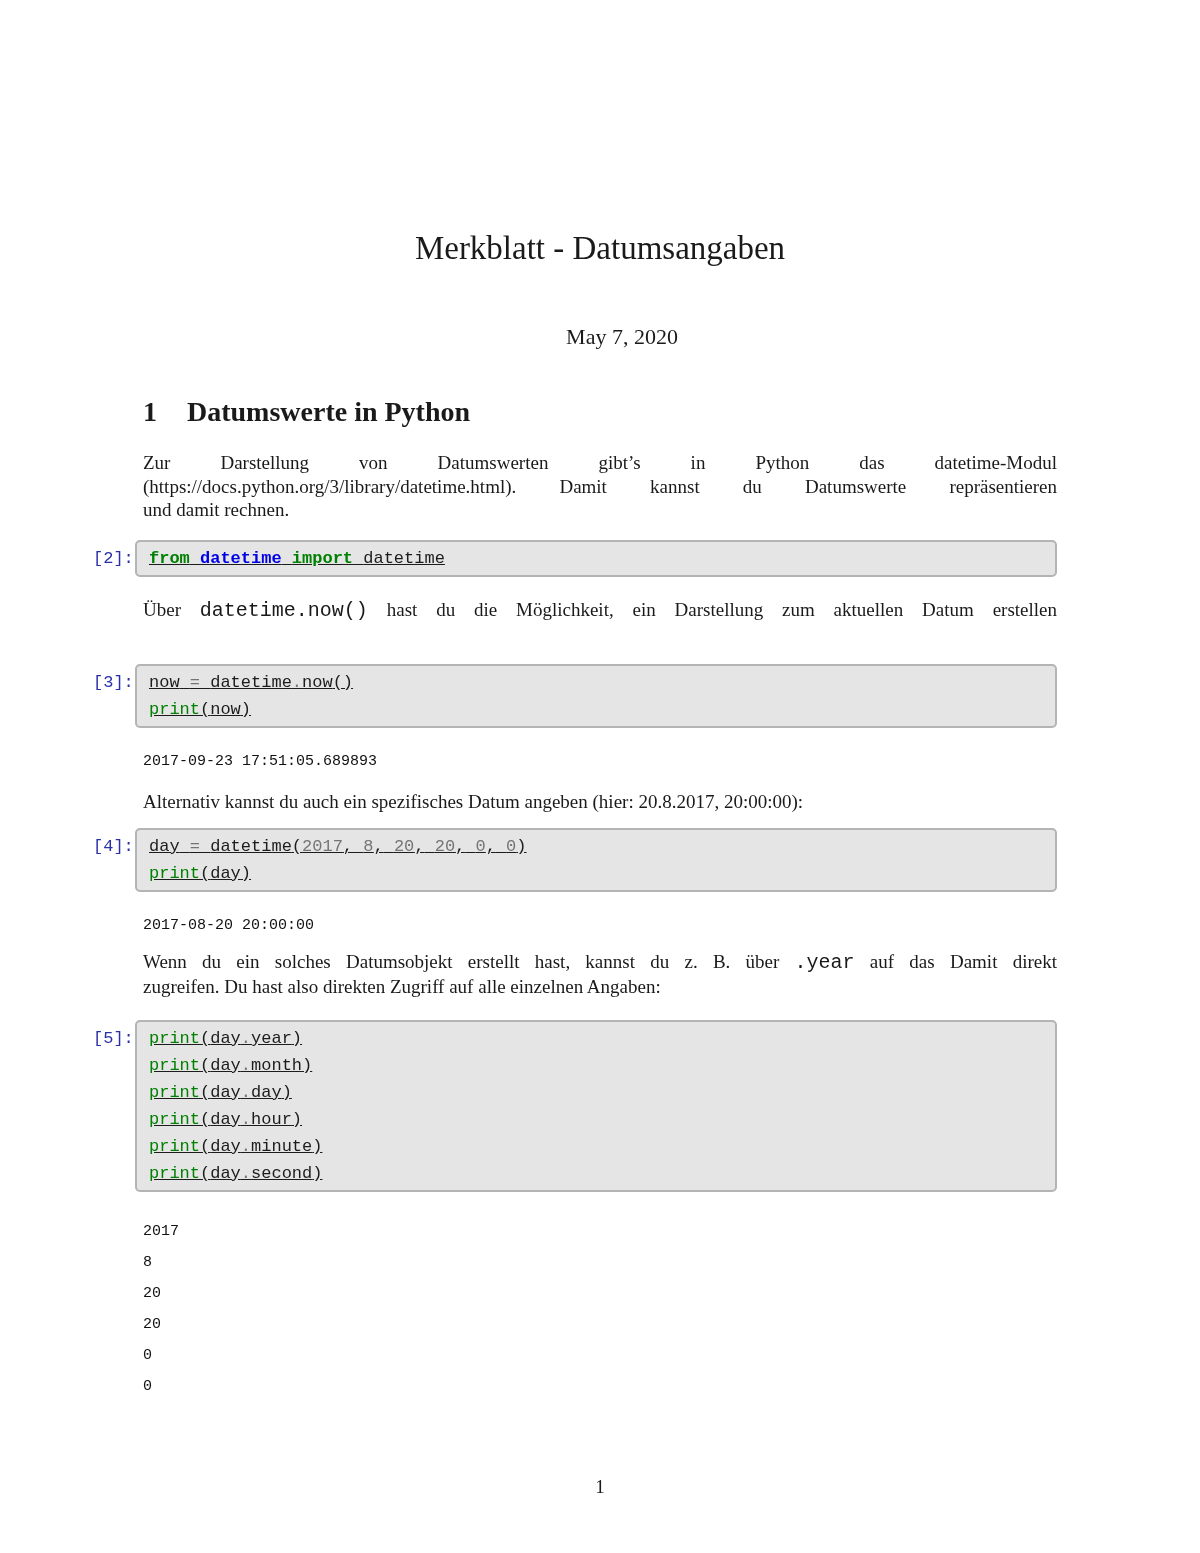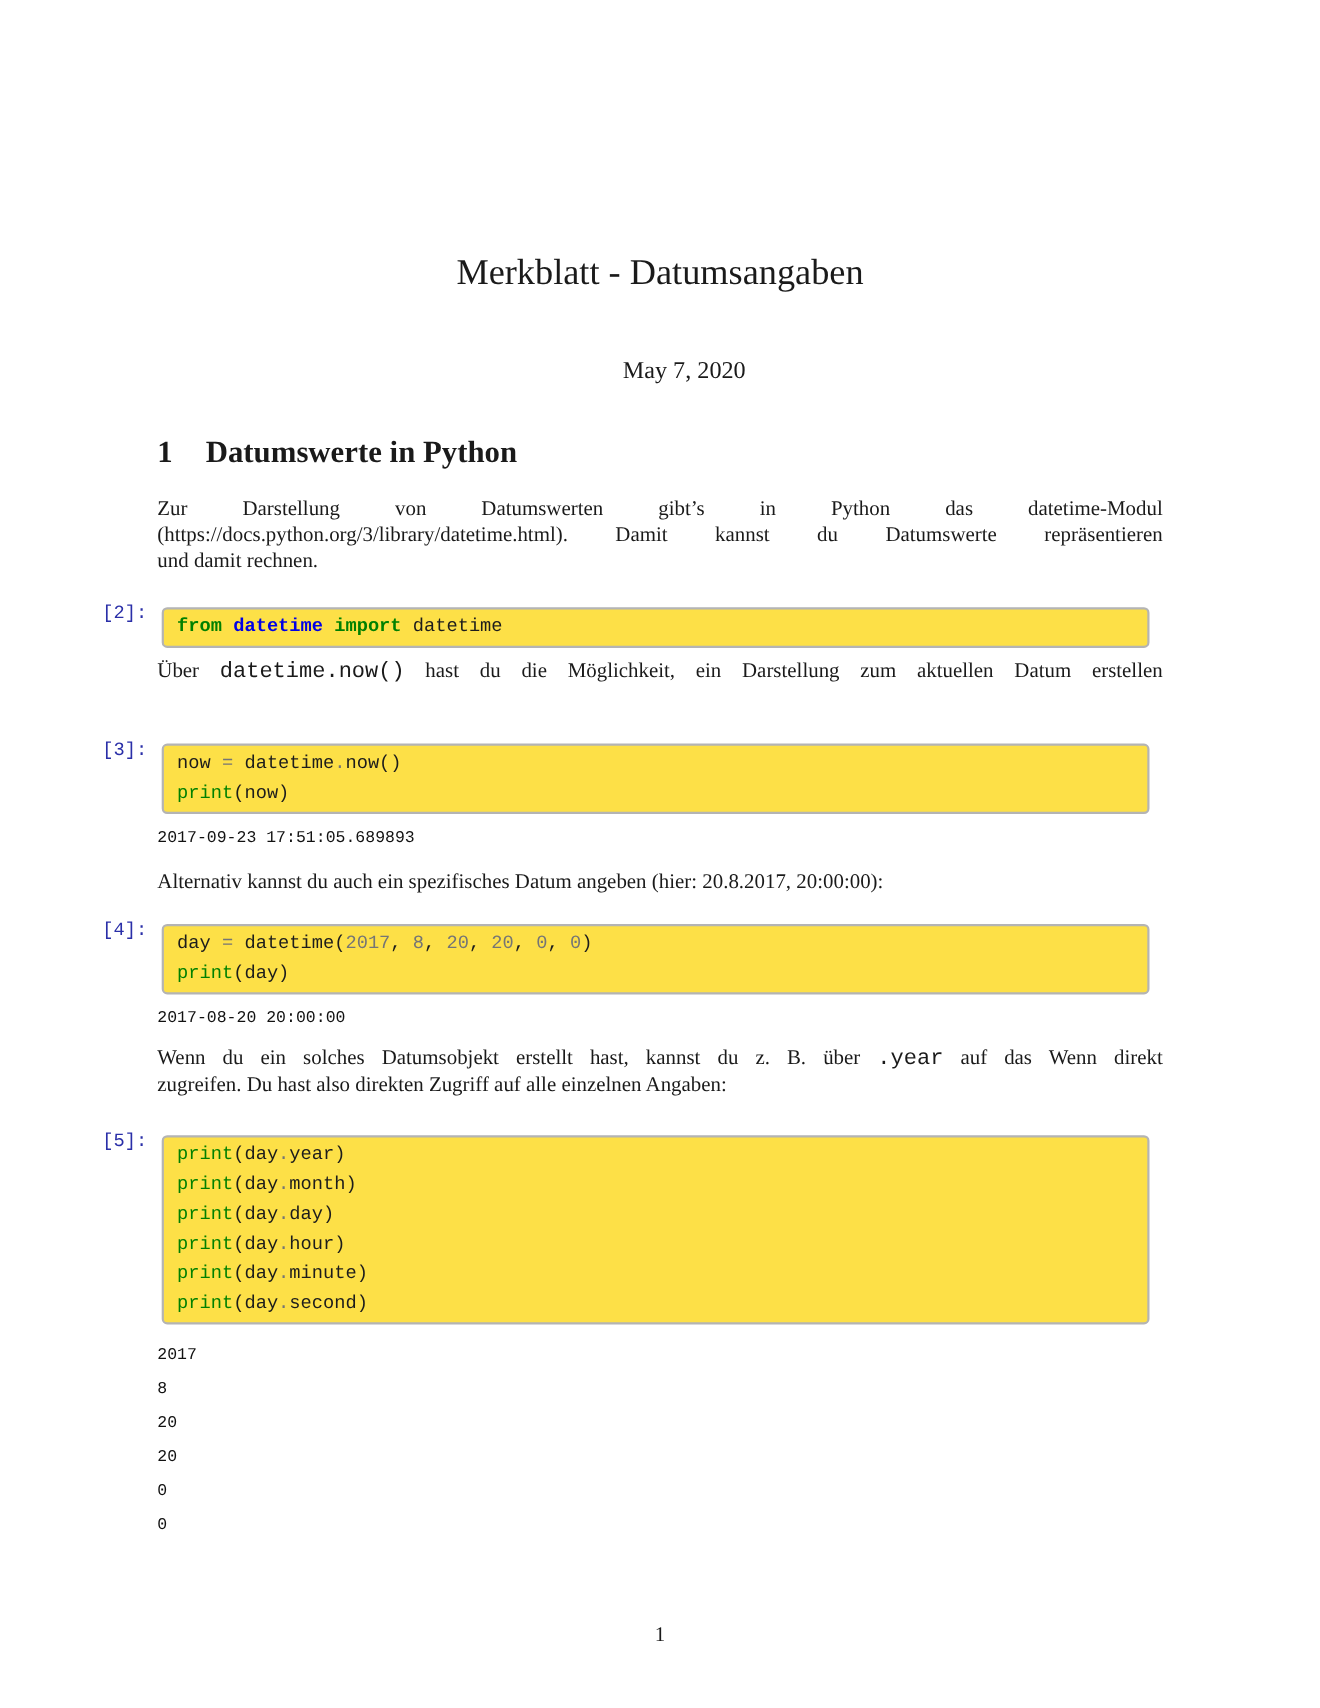--- a/index.html
+++ b/index.html
@@ -10,23 +10,23 @@
   .doc-date{top:324px;left:0;width:1200px;text-align:center;font-size:22px;margin-left:22px;}
   .sec{top:397px;left:143px;width:914px;font-size:28px;font-weight:bold;line-height:1.1;}
   .sec .sec-num{display:inline-block;margin-right:30px;}
   .md{left:143px;width:914px;font-size:19px;line-height:23.5px;}
   .md .line{min-height:23.5px;}
   .md .line.stretch{text-align:justify;text-align-last:justify;}
   .r-c{font-family:"Liberation Mono",monospace;font-size:20px;}
   .cell{left:93px;width:964px;display:flex;align-items:flex-start;}
   .prompt{width:42px;flex:none;font-family:"Liberation Mono",monospace;font-size:17px;
           line-height:27px;color:#2a2fa8;padding-top:5px;}
-  .codebox{flex:1;box-sizing:border-box;margin:12px;background:#fde047;
+  .codebox{flex:1;box-sizing:border-box;margin:0;background:#e5e5e5;
            border:2px solid #b4b4b4;border-radius:5px;padding:3px 12px;
-           font-family:"Liberation Mono",monospace;font-size:17px;line-height:27px;color:#1c1c1c;}
+           font-family:"Liberation Mono",monospace;font-size:17px;line-height:27px;color:#1c1c1c;text-decoration:underline;}
   .code-line{white-space:pre;}
   .tok-k{color:#008000;font-weight:bold;}
   .tok-nb{color:#008000;}
   .tok-nn{color:#0000e6;font-weight:bold;}
   .tok-o{color:#757575;}
   .tok-m{color:#757575;}
   .tok-n,.tok-p,.tok-w{color:#1c1c1c;}
   .out{left:143px;width:914px;font-family:"Liberation Mono",monospace;
        font-size:15px;line-height:27px;color:#111;}
   .out .out-line{white-space:pre;}
@@ -76,21 +76,21 @@
   <div class="abs cell" style="top:828px">
     <div class="prompt">[4]:</div>
     <pre class="codebox"><div class="code-line"><span class="tok-n">day</span><span class="tok-w"> </span><span class="tok-o">=</span><span class="tok-w"> </span><span class="tok-n">datetime</span><span class="tok-p">(</span><span class="tok-m">2017</span><span class="tok-p">,</span><span class="tok-w"> </span><span class="tok-m">8</span><span class="tok-p">,</span><span class="tok-w"> </span><span class="tok-m">20</span><span class="tok-p">,</span><span class="tok-w"> </span><span class="tok-m">20</span><span class="tok-p">,</span><span class="tok-w"> </span><span class="tok-m">0</span><span class="tok-p">,</span><span class="tok-w"> </span><span class="tok-m">0</span><span class="tok-p">)</span></div><div class="code-line"><span class="tok-nb">print</span><span class="tok-p">(</span><span class="tok-n">day</span><span class="tok-p">)</span></div></pre>
   </div>
 
   <div class="abs out" style="top:912px">
       <div class="out-line">2017-08-20 20:00:00</div>
     </div>
 
   <div class="abs md" style="top:950px">
-    <div class="line stretch"><span class="r-t">Wenn du ein solches Datumsobjekt erstellt hast, kannst du z. B. über </span><span class="r-c">.year</span><span class="r-t"> auf das Wenn direkt</span></div>
+    <div class="line stretch"><span class="r-t">Wenn du ein solches Datumsobjekt erstellt hast, kannst du z. B. über </span><span class="r-c">.year</span><span class="r-t"> auf das Damit direkt</span></div>
     <div class="line"><span class="r-t">zugreifen. Du hast also direkten Zugriff auf alle einzelnen Angaben:</span></div>
   </div>
 
   <div class="abs cell" style="top:1020px">
     <div class="prompt">[5]:</div>
     <pre class="codebox"><div class="code-line"><span class="tok-nb">print</span><span class="tok-p">(</span><span class="tok-n">day</span><span class="tok-o">.</span><span class="tok-n">year</span><span class="tok-p">)</span></div><div class="code-line"><span class="tok-nb">print</span><span class="tok-p">(</span><span class="tok-n">day</span><span class="tok-o">.</span><span class="tok-n">month</span><span class="tok-p">)</span></div><div class="code-line"><span class="tok-nb">print</span><span class="tok-p">(</span><span class="tok-n">day</span><span class="tok-o">.</span><span class="tok-n">day</span><span class="tok-p">)</span></div><div class="code-line"><span class="tok-nb">print</span><span class="tok-p">(</span><span class="tok-n">day</span><span class="tok-o">.</span><span class="tok-n">hour</span><span class="tok-p">)</span></div><div class="code-line"><span class="tok-nb">print</span><span class="tok-p">(</span><span class="tok-n">day</span><span class="tok-o">.</span><span class="tok-n">minute</span><span class="tok-p">)</span></div><div class="code-line"><span class="tok-nb">print</span><span class="tok-p">(</span><span class="tok-n">day</span><span class="tok-o">.</span><span class="tok-n">second</span><span class="tok-p">)</span></div></pre>
   </div>
 
   <div class="abs out tall" style="top:1216px">
       <div class="out-line">2017</div>

